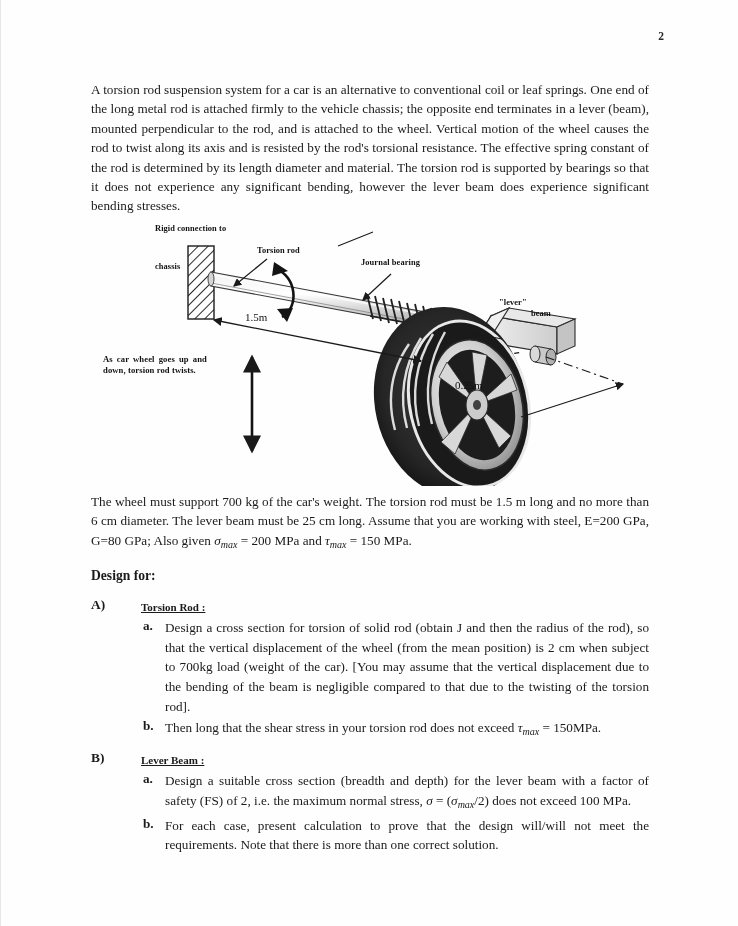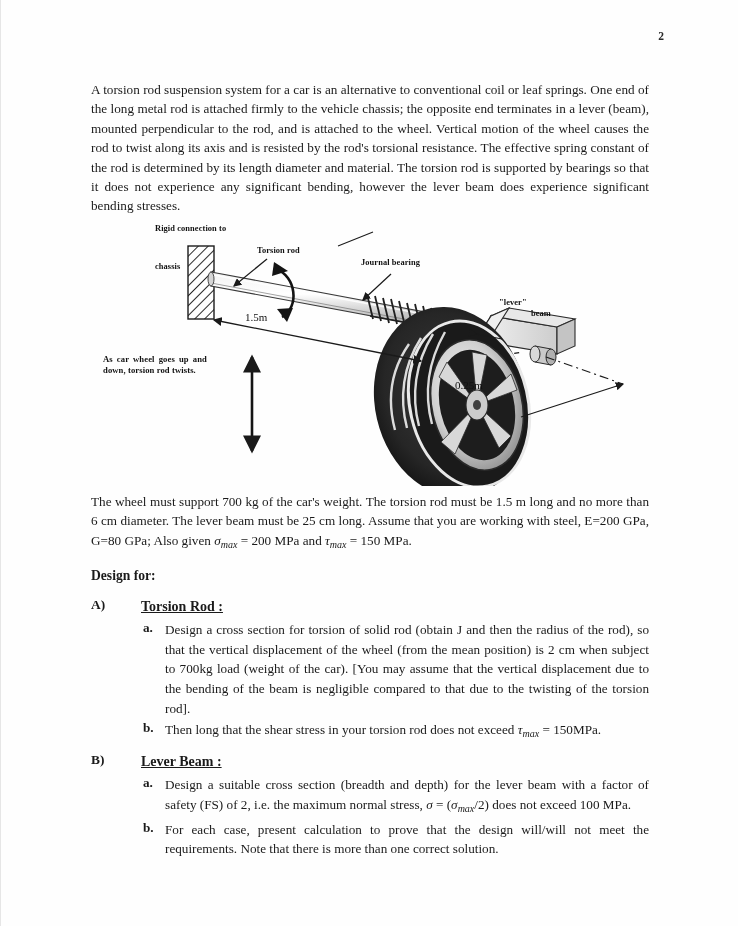--- a/index.html
+++ b/index.html
@@ -80,21 +80,21 @@
     left: 0;
     top: 0;
     font-size: 13.4px;
     font-weight: bold;
     width: 44px;
   }
   .part-body {
     margin-left: 50px;
   }
   .part-heading {
-    font-size: 14px;
+    font-size: 11px;
     font-weight: bold;
     text-decoration: underline;
     margin: 0 0 3px 0;
     display: inline-block;
   }
   .sub-item {
     position: relative;
     padding-left: 22px;
     margin-left: 2px;
     margin-top: 2px;

